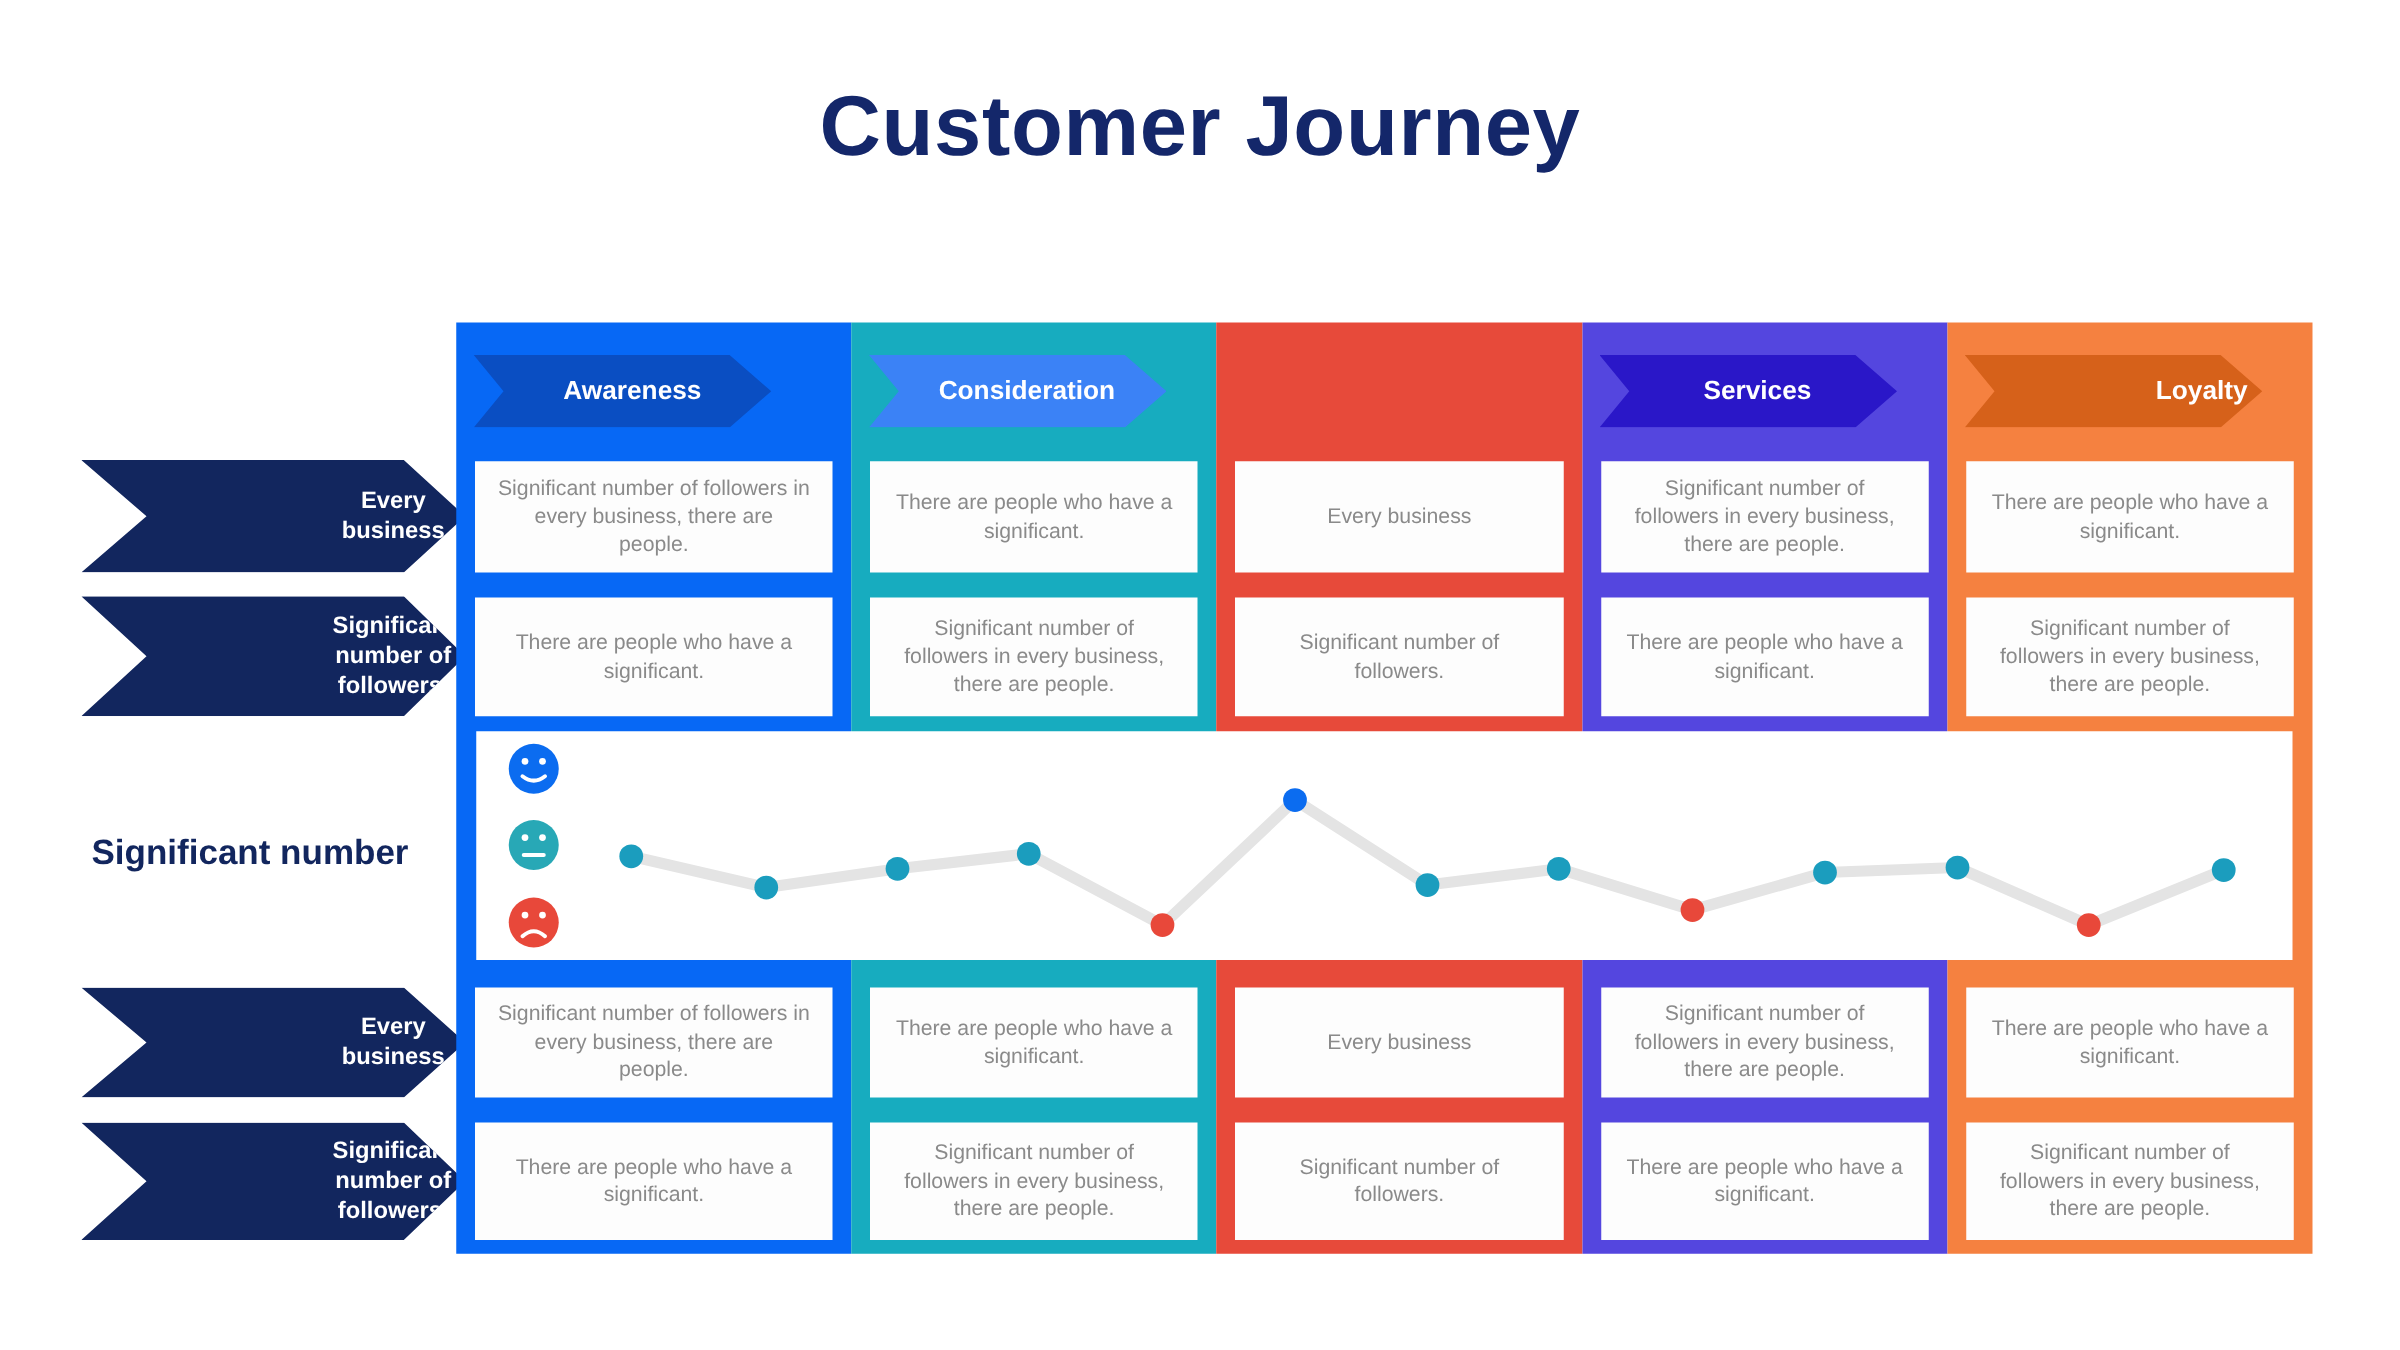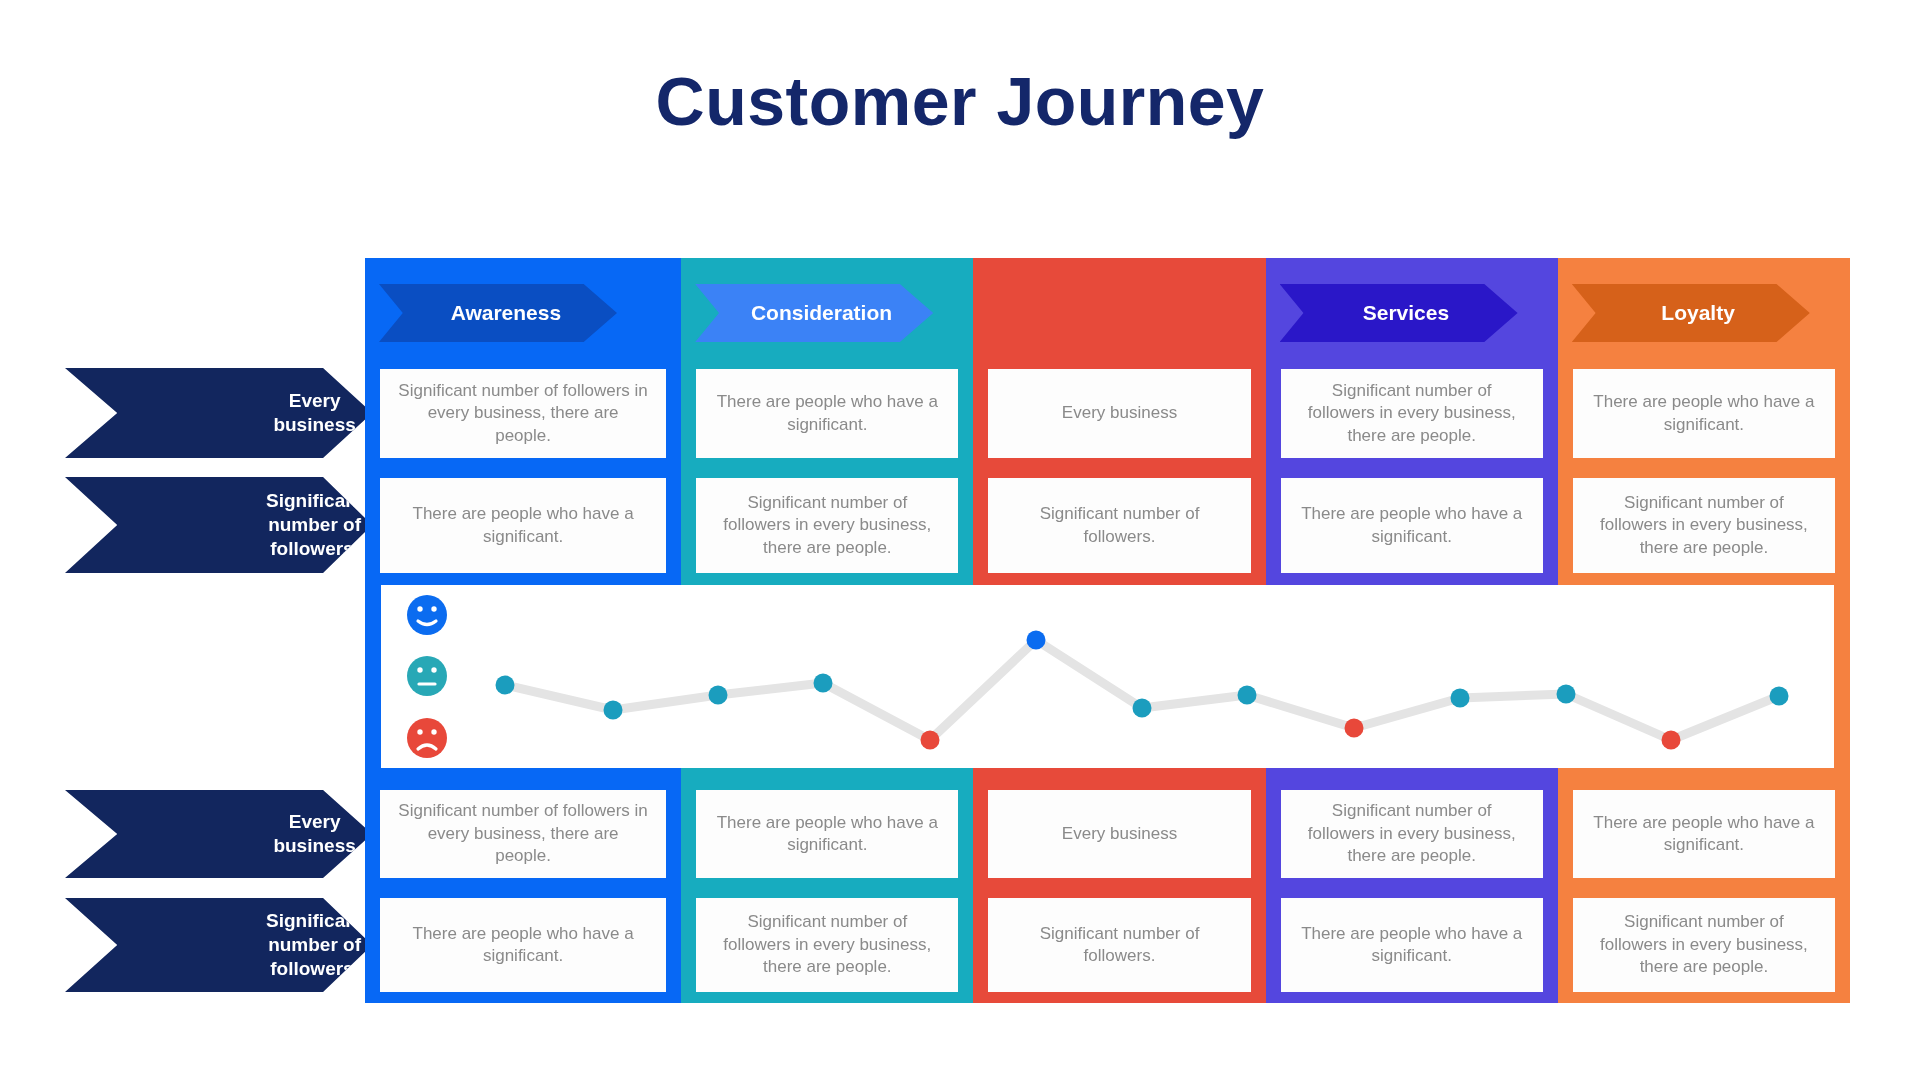--- a/index.html
+++ b/index.html
@@ -119,20 +119,21 @@
 <div class="canvas">
 
   <h1 class="title" style="color: rgb(20, 39, 106);">Customer Journey</h1>
 
   <div class="nav-arrow ll1" style="background: rgb(18, 38, 94);">
     <span>Every business</span>
   </div>
   <div class="nav-arrow ll2" style="background: rgb(18, 38, 94);">
     <span>Significant number of followers.</span>
   </div>
+  <div class="mid-label" style="color: rgb(18, 38, 94);">Significant number</div>
   <div class="nav-arrow ll3" style="background: rgb(18, 38, 94);">
     <span>Every business</span>
   </div>
   <div class="nav-arrow ll4" style="background: rgb(18, 38, 94);">
     <span>Significant number of followers.</span>
   </div>
 
   <div class="table">
 
     <section class="column" style="background: rgb(7, 104, 245); padding-left: 24px;">
@@ -166,21 +167,21 @@
       <div class="col-arrow" style="background: rgb(42, 23, 200);">
         <span>Services</span>
       </div>
       <div class="cell r1">Significant number of followers in every business, there are people.</div>
       <div class="cell r2">There are people who have a significant.</div>
       <div class="cell r3">Significant number of followers in every business, there are people.</div>
       <div class="cell r4">There are people who have a significant.</div>
     </section>
 
     <section class="column" style="background: rgb(245, 129, 64);">
-      <div class="col-arrow" style="background: rgb(214, 97, 26);">
+      <div class="col-arrow" style="background: rgb(214, 97, 26); justify-content: flex-end;">
         <span>Loyalty</span>
       </div>
       <div class="cell r1">There are people who have a significant.</div>
       <div class="cell r2">Significant number of followers in every business, there are people.</div>
       <div class="cell r3">There are people who have a significant.</div>
       <div class="cell r4">Significant number of followers in every business, there are people.</div>
     </section>
 
   </div>
 

